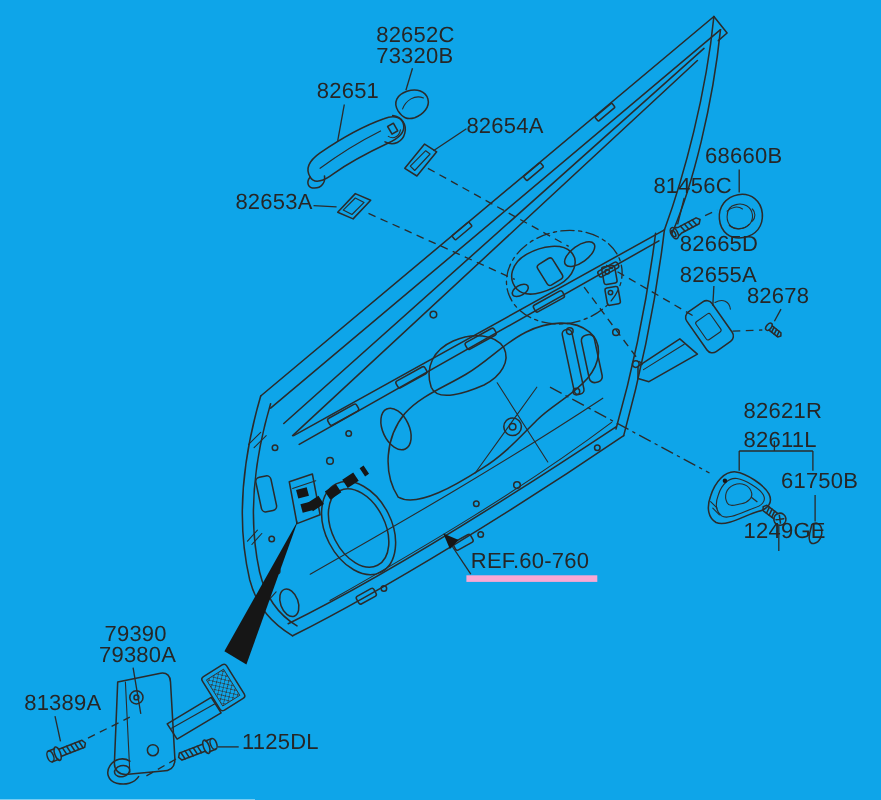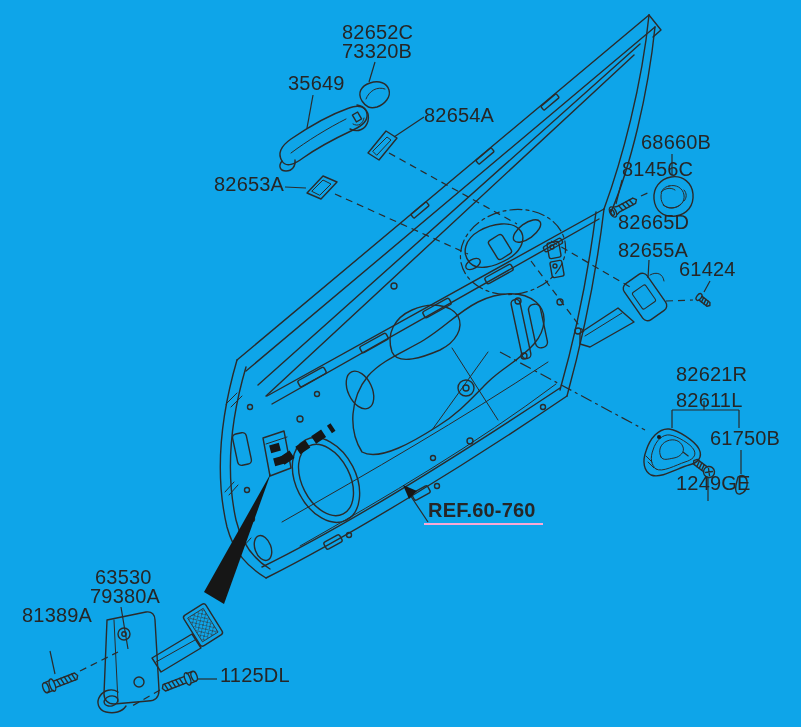--- a/index.html
+++ b/index.html
@@ -8,23 +8,22 @@
   .stage svg{position:absolute;left:0;top:0;}
   .lbl{
     position:absolute;
     font-size:20px;
     line-height:1;
     color:#262626;
     white-space:nowrap;
     letter-spacing:.2px;
   }
   .ref{
-    border-bottom:2px solid #f9a8d4;
+    border-bottom:6px solid #f9a8d4;
     padding:0 7px 3px 4px;
-    font-weight:bold;
   }
   
   .ln{stroke:#2b2b2b;fill:none;stroke-width:1.4;stroke-linecap:round;stroke-linejoin:round;}
   .thin{stroke-width:1;}
   .leader{stroke:#2b2b2b;fill:none;stroke-width:1.2;}
   .dash{stroke:#2b2b2b;fill:none;stroke-width:1.2;stroke-dasharray:7 5;}
   .dashdot{stroke:#2b2b2b;fill:none;stroke-width:1.2;stroke-dasharray:12 4 3 4;}
   .fillblk{fill:#161616;stroke:none;}
   .thickdash{stroke:#161616;fill:none;stroke-width:9;stroke-dasharray:12 7;}
 </style>
@@ -253,30 +252,30 @@
   </g>
 
   <g>
     <path class="leader" d="M428,522 L410,495"></path>
     <path class="fillblk" d="M403,485 L417,491 L409,499 Z"></path>
   </g>
 </svg>
 
   <div class="lbl" style="left:342px;top:22px">82652C</div>
   <div class="lbl" style="left:342px;top:41px">73320B</div>
-  <div class="lbl" style="left:288px;top:73px">35649</div>
+  <div class="lbl" style="left:288px;top:73px">82651</div>
   <div class="lbl" style="left:424px;top:105px">82654A</div>
   <div class="lbl" style="left:214px;top:174px">82653A</div>
   <div class="lbl" style="left:641px;top:132px">68660B</div>
-  <div class="lbl" style="left:622px;top:159px">81456C</div>
+  <div class="lbl" style="left:594px;top:159px">81456C</div>
   <div class="lbl" style="left:618px;top:212px">82665D</div>
   <div class="lbl" style="left:618px;top:240px">82655A</div>
-  <div class="lbl" style="left:679px;top:259px">61424</div>
+  <div class="lbl" style="left:679px;top:259px">82678</div>
   <div class="lbl" style="left:676px;top:364px">82621R</div>
   <div class="lbl" style="left:676px;top:390px">82611L</div>
   <div class="lbl" style="left:710px;top:428px">61750B</div>
   <div class="lbl" style="left:676px;top:473px">1249GE</div>
-  <div class="lbl" style="left:95px;top:567px">63530</div>
+  <div class="lbl" style="left:95px;top:567px">79390</div>
   <div class="lbl" style="left:90px;top:586px">79380A</div>
-  <div class="lbl" style="left:22px;top:605px">81389A</div>
+  <div class="lbl" style="left:22px;top:629px">81389A</div>
   <div class="lbl" style="left:220px;top:665px">1125DL</div>
   <div class="lbl ref" style="left:424px;top:500px">REF.60-760</div>
 </div>
 
 </body></html>

